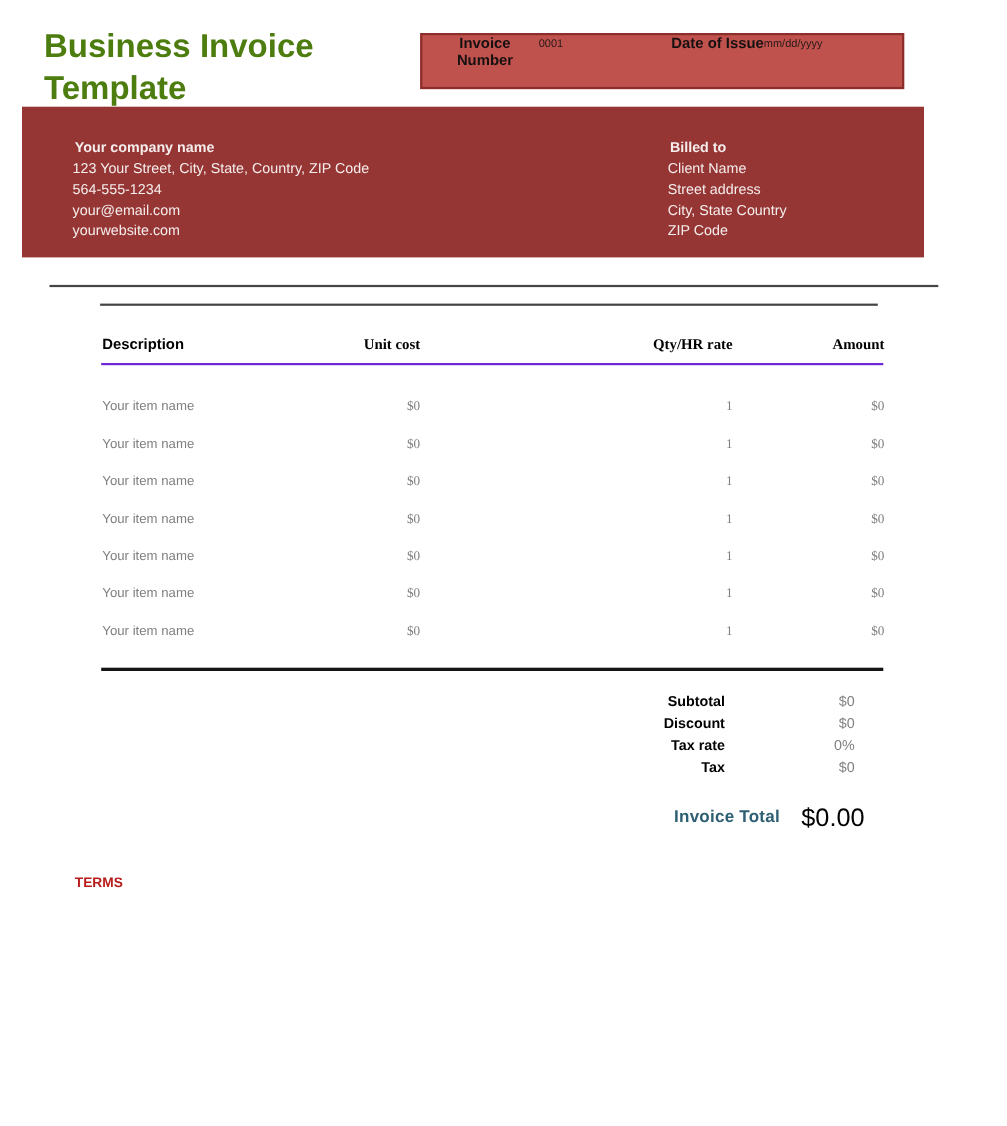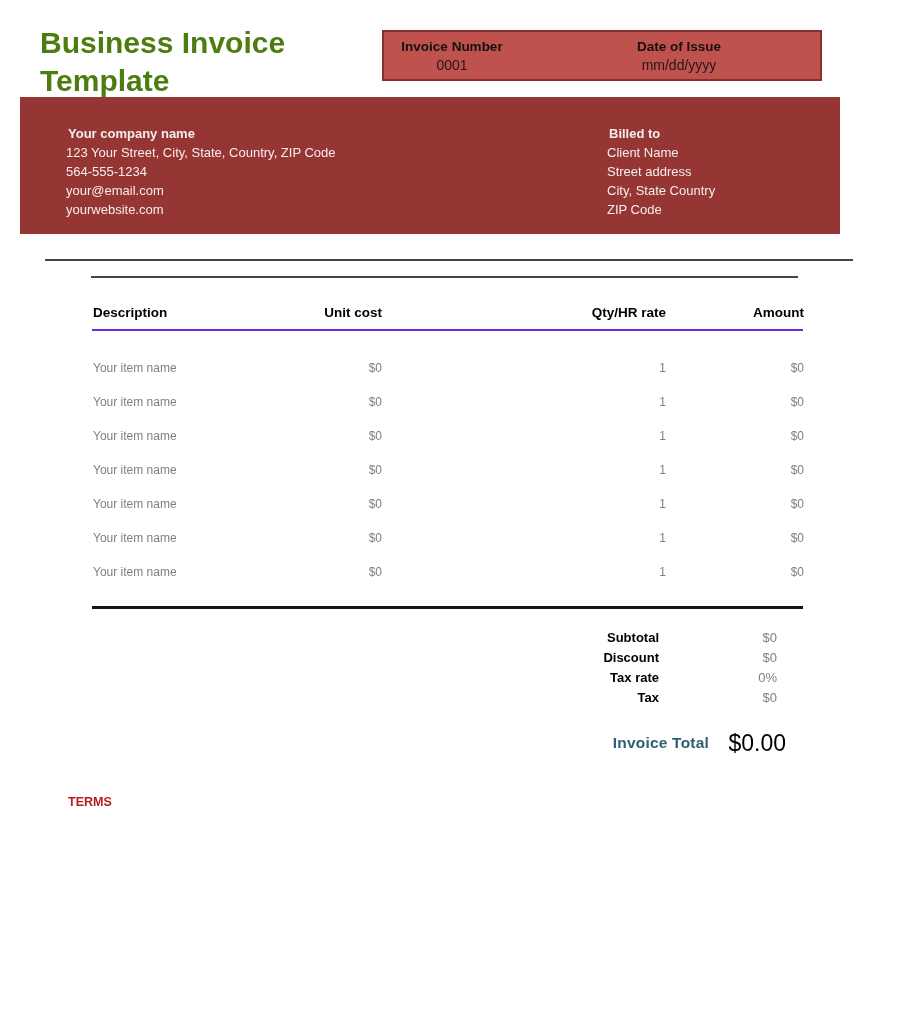--- a/index.html
+++ b/index.html
@@ -11,44 +11,44 @@
   
   .doc-title {
     position:absolute; left:40px; top:24px; width:330px;
     font-size:30px; line-height:38px; font-weight:bold; color:#4d7c0f;
   }
   .meta-box {
     position:absolute; left:382px; top:30px; width:440px; height:51px;
     background:var(--meta-fill); border:2px solid var(--meta-border);
     box-sizing:border-box;
   }
-  .meta-cell { position:absolute; top:0; height:100%; display:flex; flex-direction:column; justify-content:center; text-align:center; }
+  .meta-cell { position:absolute; top:0; height:100%; display:flex; flex-direction:row; justify-content:center; text-align:center; }
   .meta-cell.first { left:8px; width:120px; }
   .meta-cell.second { left:215px; width:160px; }
   .meta-label { font-size:13.5px; font-weight:bold; color:#161010; }
-  .meta-value { font-size:14px; color:#241818; margin-top:3px; }
+  .meta-value { font-size:10px; color:#241818; margin-top:3px; }
 
   
   .banner {
     position:absolute; left:20px; top:97px; width:820px; height:137px;
     background:var(--banner-red); color:#f4edec;
   }
   .banner-block { position:absolute; top:27px; font-size:13px; line-height:19px; }
   .banner-block.company { left:46px; }
   .banner-block.billed { left:587px; }
   .banner-bold { font-weight:bold; padding-left:2px; }
 
   
   .rule1 { position:absolute; left:45px; top:259px; width:808px; height:2px; background:#444444; }
   .rule2 { position:absolute; left:91px; top:276px; width:707px; height:2px; background:#444444; }
 
   
   .items { position:absolute; left:92px; top:300px; width:711px; }
   .grid-row { display:grid; grid-template-columns:230px 59px 284px 138px; }
-  .grid-row .c2, .grid-row .c3, .grid-row .c4 { text-align:right; }
+  .grid-row .c2, .grid-row .c3, .grid-row .c4 { text-align:right;font-family:Liberation Serif, serif; }
   .thead { font-size:13.5px; font-weight:bold; color:#000; padding:5px 0 9px 1px;
            border-bottom:2px solid #6d28d9; }
   .tbody { margin-top:20px; }
   .trow { height:34px; align-items:center; font-size:12px; color:#7f7f7f; padding-left:1px; }
   .table-bottom-rule { margin-top:17px; height:3px; background:#151515; }
 
   
   .totals { position:absolute; left:92px; top:627px; width:711px; }
   .total-row { display:flex; height:20px; align-items:center; }
   .total-label { width:567px; text-align:right; font-size:13px; font-weight:bold; color:#000; }

